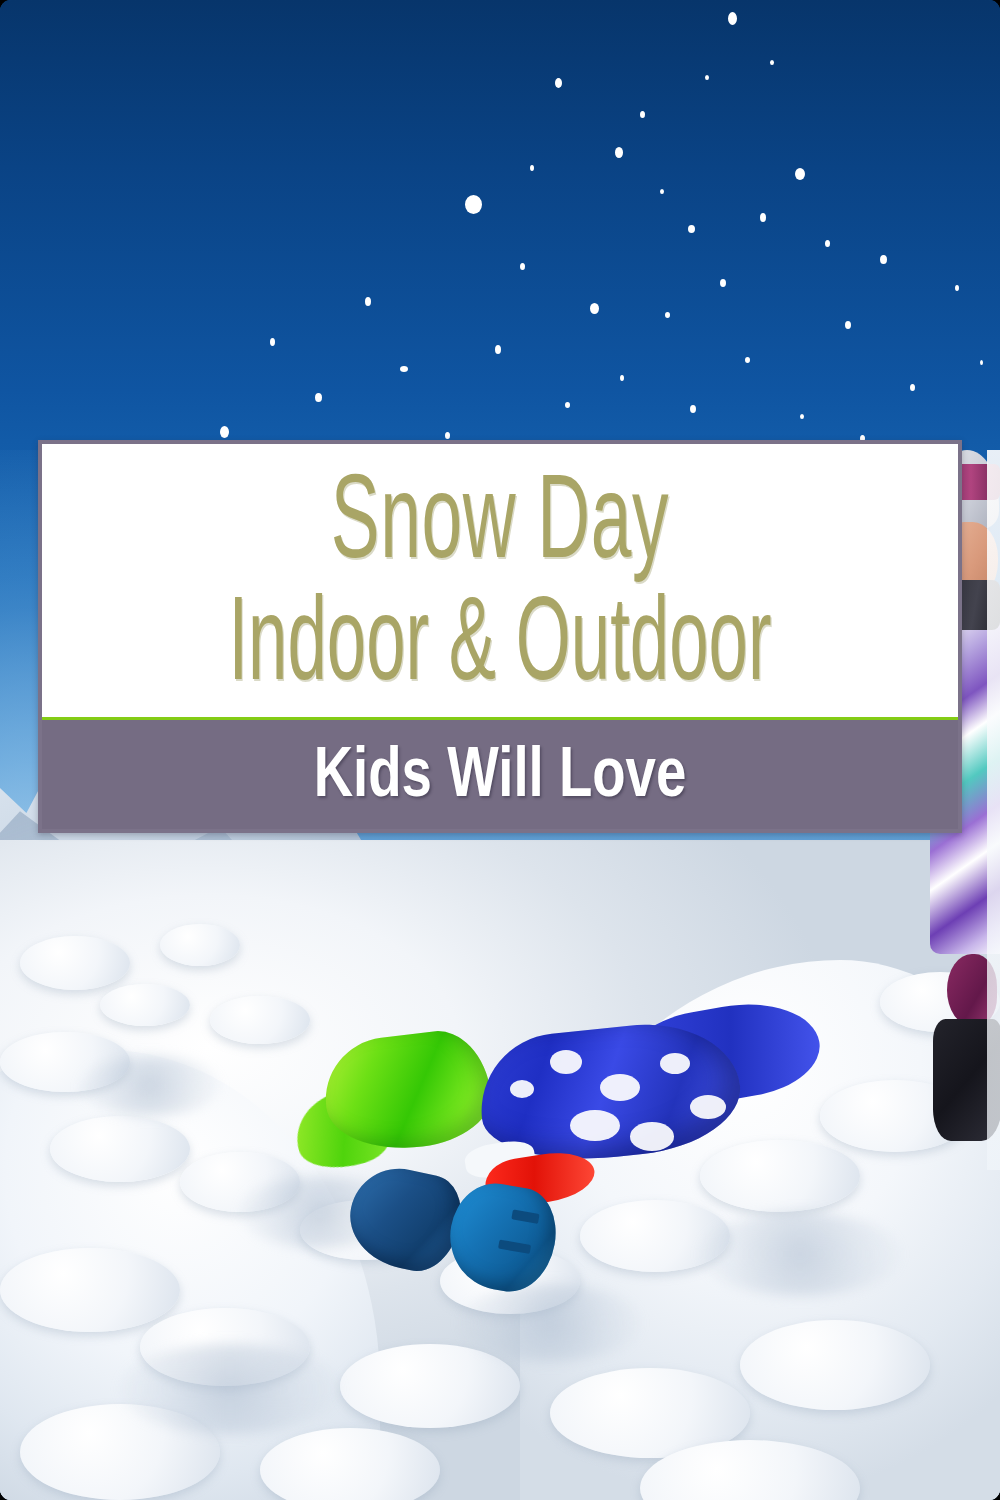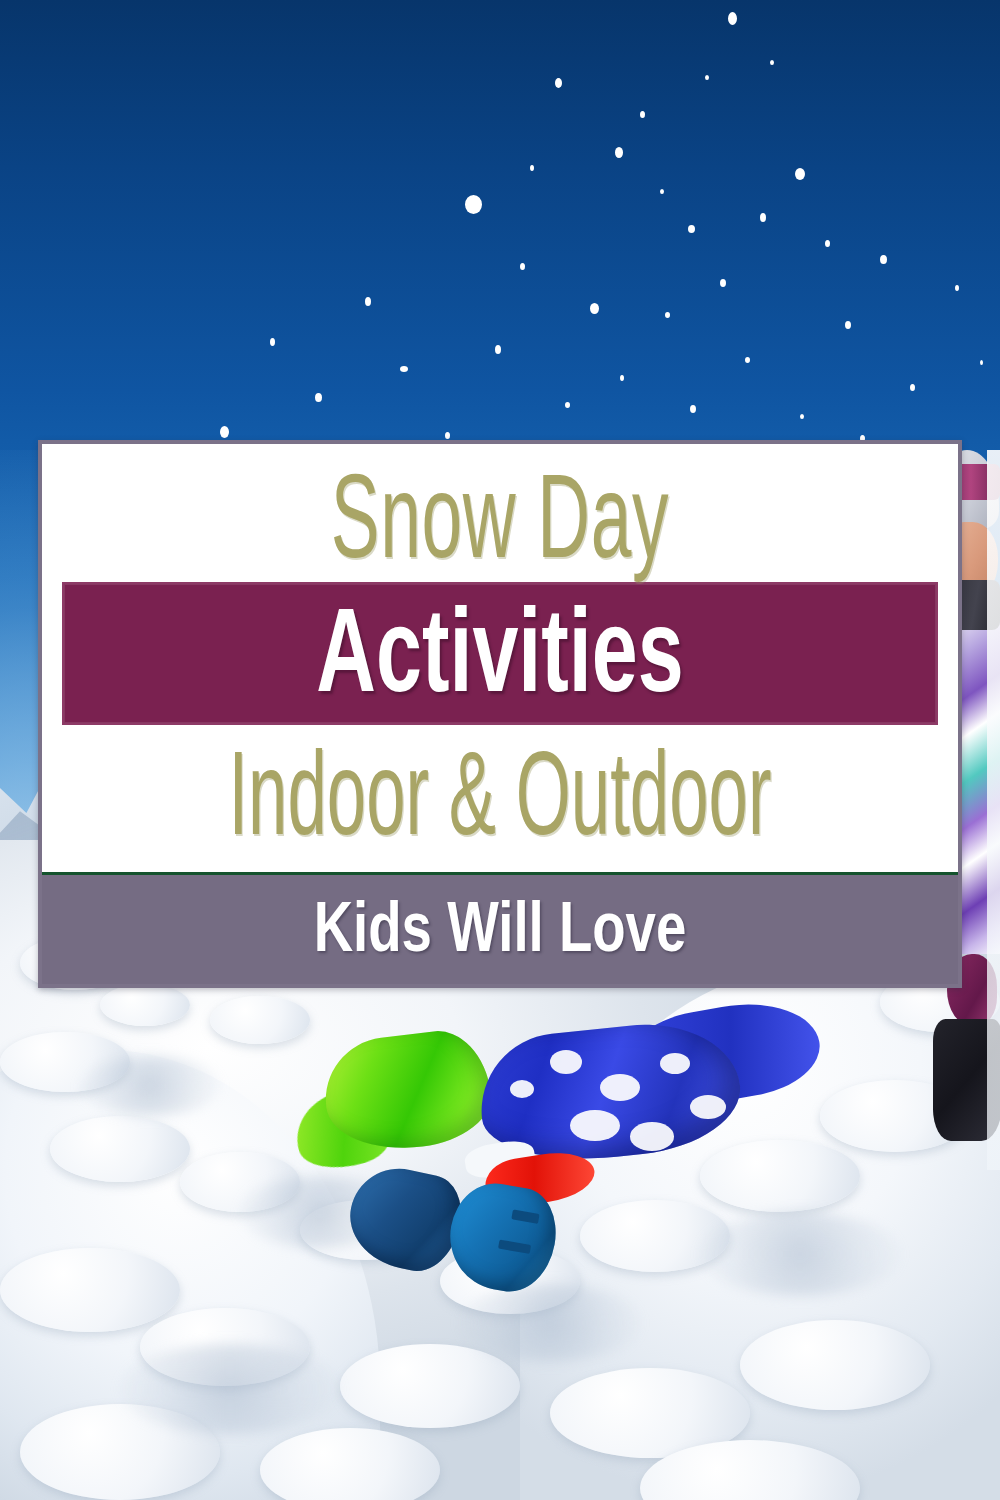--- a/index.html
+++ b/index.html
@@ -7,20 +7,21 @@
     padding: 0;
     background: #000;
   }
   #pin {
     position: relative;
     width: 1000px;
     height: 1500px;
     overflow: hidden;
     font-family: "Liberation Sans", sans-serif;
     background: #0d4f92;
+    border-radius: 11px;
   }
 
   
   .photo { position: absolute; inset: 0; overflow: hidden; }
 
   .sky {
     position: absolute;
     left: 0; top: 0; width: 100%; height: 62%;
     background: linear-gradient(180deg,
       #07356b 0%,
@@ -273,21 +274,21 @@
     font-weight: 400;
     text-align: center;
     transform: scaleX(.60);
     transform-origin: center;
     white-space: nowrap;
     margin: 2px 0 8px 0;
     text-shadow: 2px 2px 0 rgba(150,148,95,.35);
   }
   .band-gray {
     background: #756c83;
-    border-top: 3px solid #14532d;
+    border-top: 3px solid #84cc16;
     padding: 16px 0 20px 0;
   }
   .line-kids {
     color: #ffffff;
     font-size: 70px;
     line-height: 1.04;
     font-weight: 700;
     text-align: center;
     transform: scaleX(.78);
     transform-origin: center;
@@ -464,23 +465,20 @@
       <div class="flake" style="left:95.5%;top:19.0%;width:4px;height:6px;"></div>
       <div class="flake" style="left:98.0%;top:24.0%;width:3px;height:5px;"></div>
     </div>
 
   </div>
 
   <div class="card">
     <div class="card-white">
       <div class="line-snowday">Snow Day</div>
 
-      <div class="band-magenta">
-        <div class="line-activities">Activities</div>
-      </div>
 
       <div class="line-indoor">Indoor &amp; Outdoor</div>
     </div>
 
     <div class="band-gray">
       <div class="line-kids">Kids Will Love</div>
     </div>
   </div>
 
 

